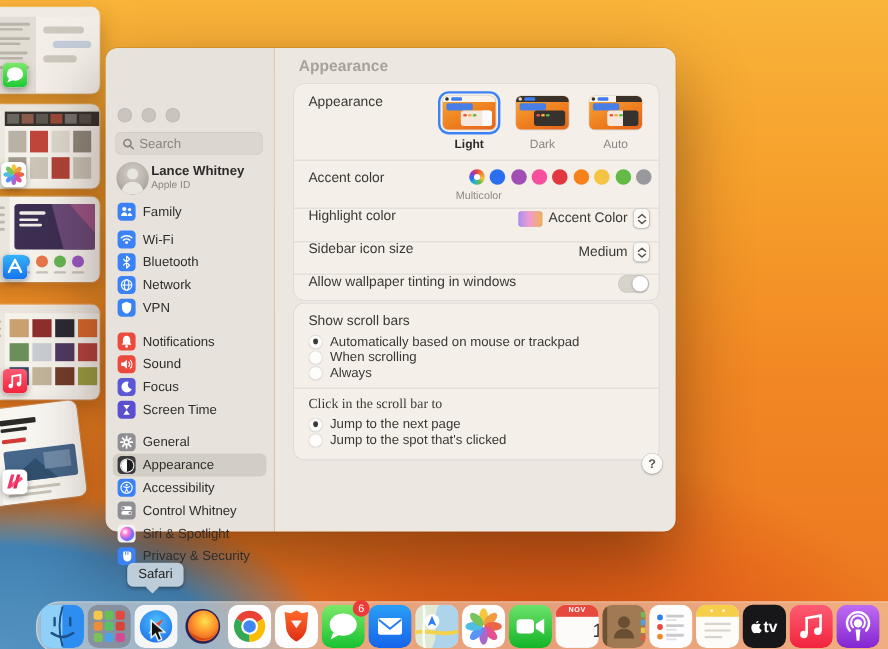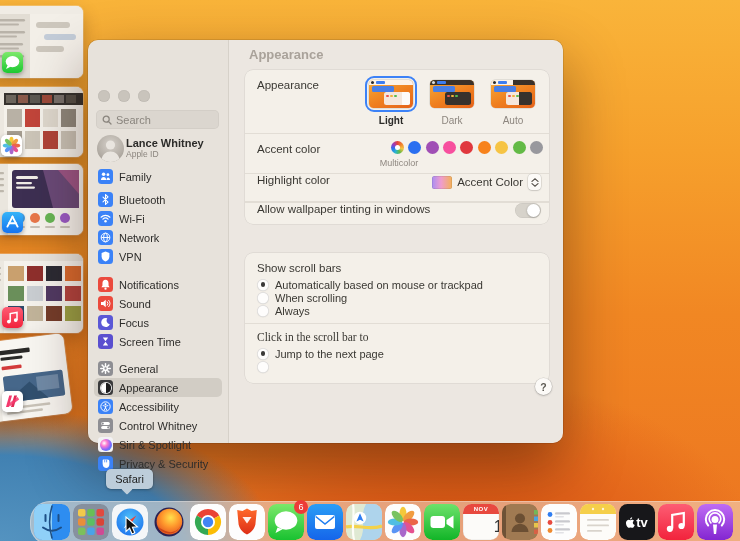--- a/index.html
+++ b/index.html
@@ -410,36 +410,36 @@
               </svg>
             </span>
           <span class="lbl">Family</span>
         </div>
       </div>
 
       <div class="sgroup" style="top:150px;">
         <div class="srow">
           <span class="sic blue">
               <svg width="13" height="13" viewBox="0 0 15 15">
-                <path d="M7.5,1.8 V13.2 M7.5,1.8 L10.4,4.5 L4.6,10.3 M7.5,13.2 L10.4,10.5 L4.6,4.7" stroke="#fff" stroke-width="1.2" fill="none" stroke-linejoin="round" stroke-linecap="round"></path>
-              </svg>
-            </span>
-          <span class="lbl">Bluetooth</span>
-        </div>
-        <div class="srow">
-          <span class="sic blue">
-              <svg width="13" height="13" viewBox="0 0 15 15">
                 <g stroke="#fff" stroke-width="1.4" fill="none" stroke-linecap="round">
                   <path d="M4.5,8.2 a4.3,4.3 0 0 1 6,0"></path>
                   <path d="M2.4,6 a7.3,7.3 0 0 1 10.2,0"></path>
                 </g>
                 <circle cx="7.5" cy="10.6" r="1.4" fill="#fff"></circle>
               </svg>
             </span>
           <span class="lbl">Wi-Fi</span>
+        </div>
+        <div class="srow">
+          <span class="sic blue">
+              <svg width="13" height="13" viewBox="0 0 15 15">
+                <path d="M7.5,1.8 V13.2 M7.5,1.8 L10.4,4.5 L4.6,10.3 M7.5,13.2 L10.4,10.5 L4.6,4.7" stroke="#fff" stroke-width="1.2" fill="none" stroke-linejoin="round" stroke-linecap="round"></path>
+              </svg>
+            </span>
+          <span class="lbl">Bluetooth</span>
         </div>
         <div class="srow">
           <span class="sic blue">
               <svg width="13" height="13" viewBox="0 0 15 15">
                 <g stroke="#fff" stroke-width="1.1" fill="none">
                   <circle cx="7.5" cy="7.5" r="5"></circle>
                   <line x1="2.7" y1="7.5" x2="12.3" y2="7.5"></line>
                   <ellipse cx="7.5" cy="7.5" rx="2.2" ry="5"></ellipse>
                 </g>
               </svg>
@@ -656,20 +656,34 @@
               <svg width="8" height="4" viewBox="0 0 8 4">
                   <path d="M1,3.4 L4,.8 L7,3.4" stroke="#58544e" stroke-width="1.2" fill="none" stroke-linecap="round"></path>
                 </svg>
               <svg width="8" height="4" viewBox="0 0 8 4">
                   <path d="M1,.6 L4,3.2 L7,.6" stroke="#58544e" stroke-width="1.2" fill="none" stroke-linecap="round"></path>
                 </svg>
             </span>
           </div>
         </div>
         <div class="sep"></div>
+        <div class="rowD">
+          <span class="rowlabel">Sidebar icon size</span>
+          <div class="rctrl">
+            <span class="rval">Medium</span>
+            <span class="stepper">
+              <svg width="8" height="4" viewBox="0 0 8 4">
+                  <path d="M1,3.4 L4,.8 L7,3.4" stroke="#58544e" stroke-width="1.2" fill="none" stroke-linecap="round"></path>
+                </svg>
+              <svg width="8" height="4" viewBox="0 0 8 4">
+                  <path d="M1,.6 L4,3.2 L7,.6" stroke="#58544e" stroke-width="1.2" fill="none" stroke-linecap="round"></path>
+                </svg>
+            </span>
+          </div>
+        </div>
         <div class="sep"></div>
         <div class="rowE">
           <span class="rowlabel">Allow wallpaper tinting in windows</span>
           <div class="rctrl">
               <div class="toggle">
                 <i class="knob"></i>
               </div>
             </div>
         </div>
       </div>
@@ -689,20 +703,21 @@
           <span>Always</span>
         </div>
         <div class="sep"></div>
         <div class="grouplabel second">Click in the scroll bar to</div>
         <div class="radiorow">
           <i class="radio sel"></i>
           <span>Jump to the next page</span>
         </div>
         <div class="radiorow">
           <i class="radio"></i>
+          <span>Jump to the spot that's clicked</span>
         </div>
       </div>
 
       <div class="help-btn">?</div>
     </div>
   </div>
 
   <div class="tooltip">
     <span>Safari</span>
   </div>

